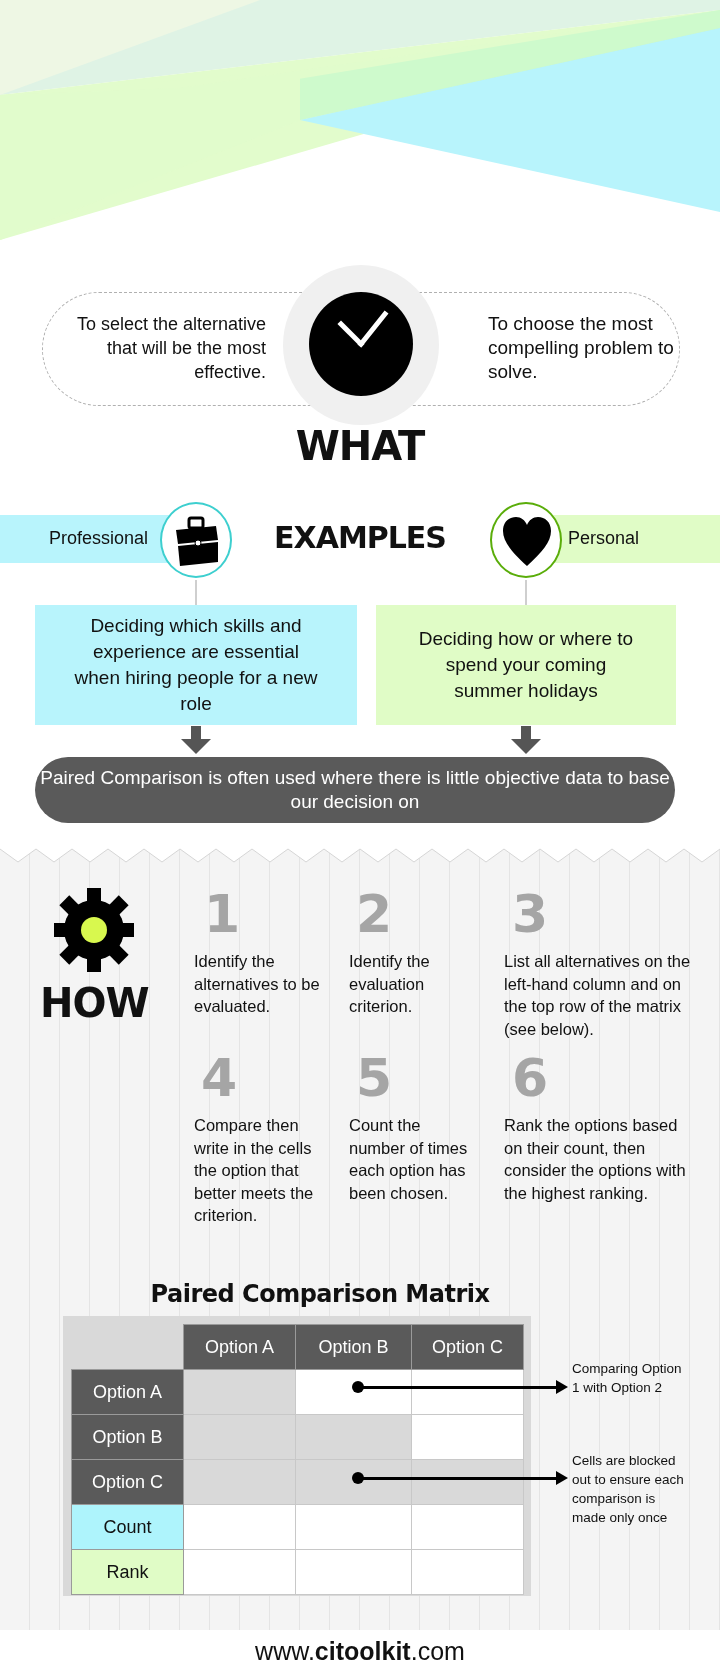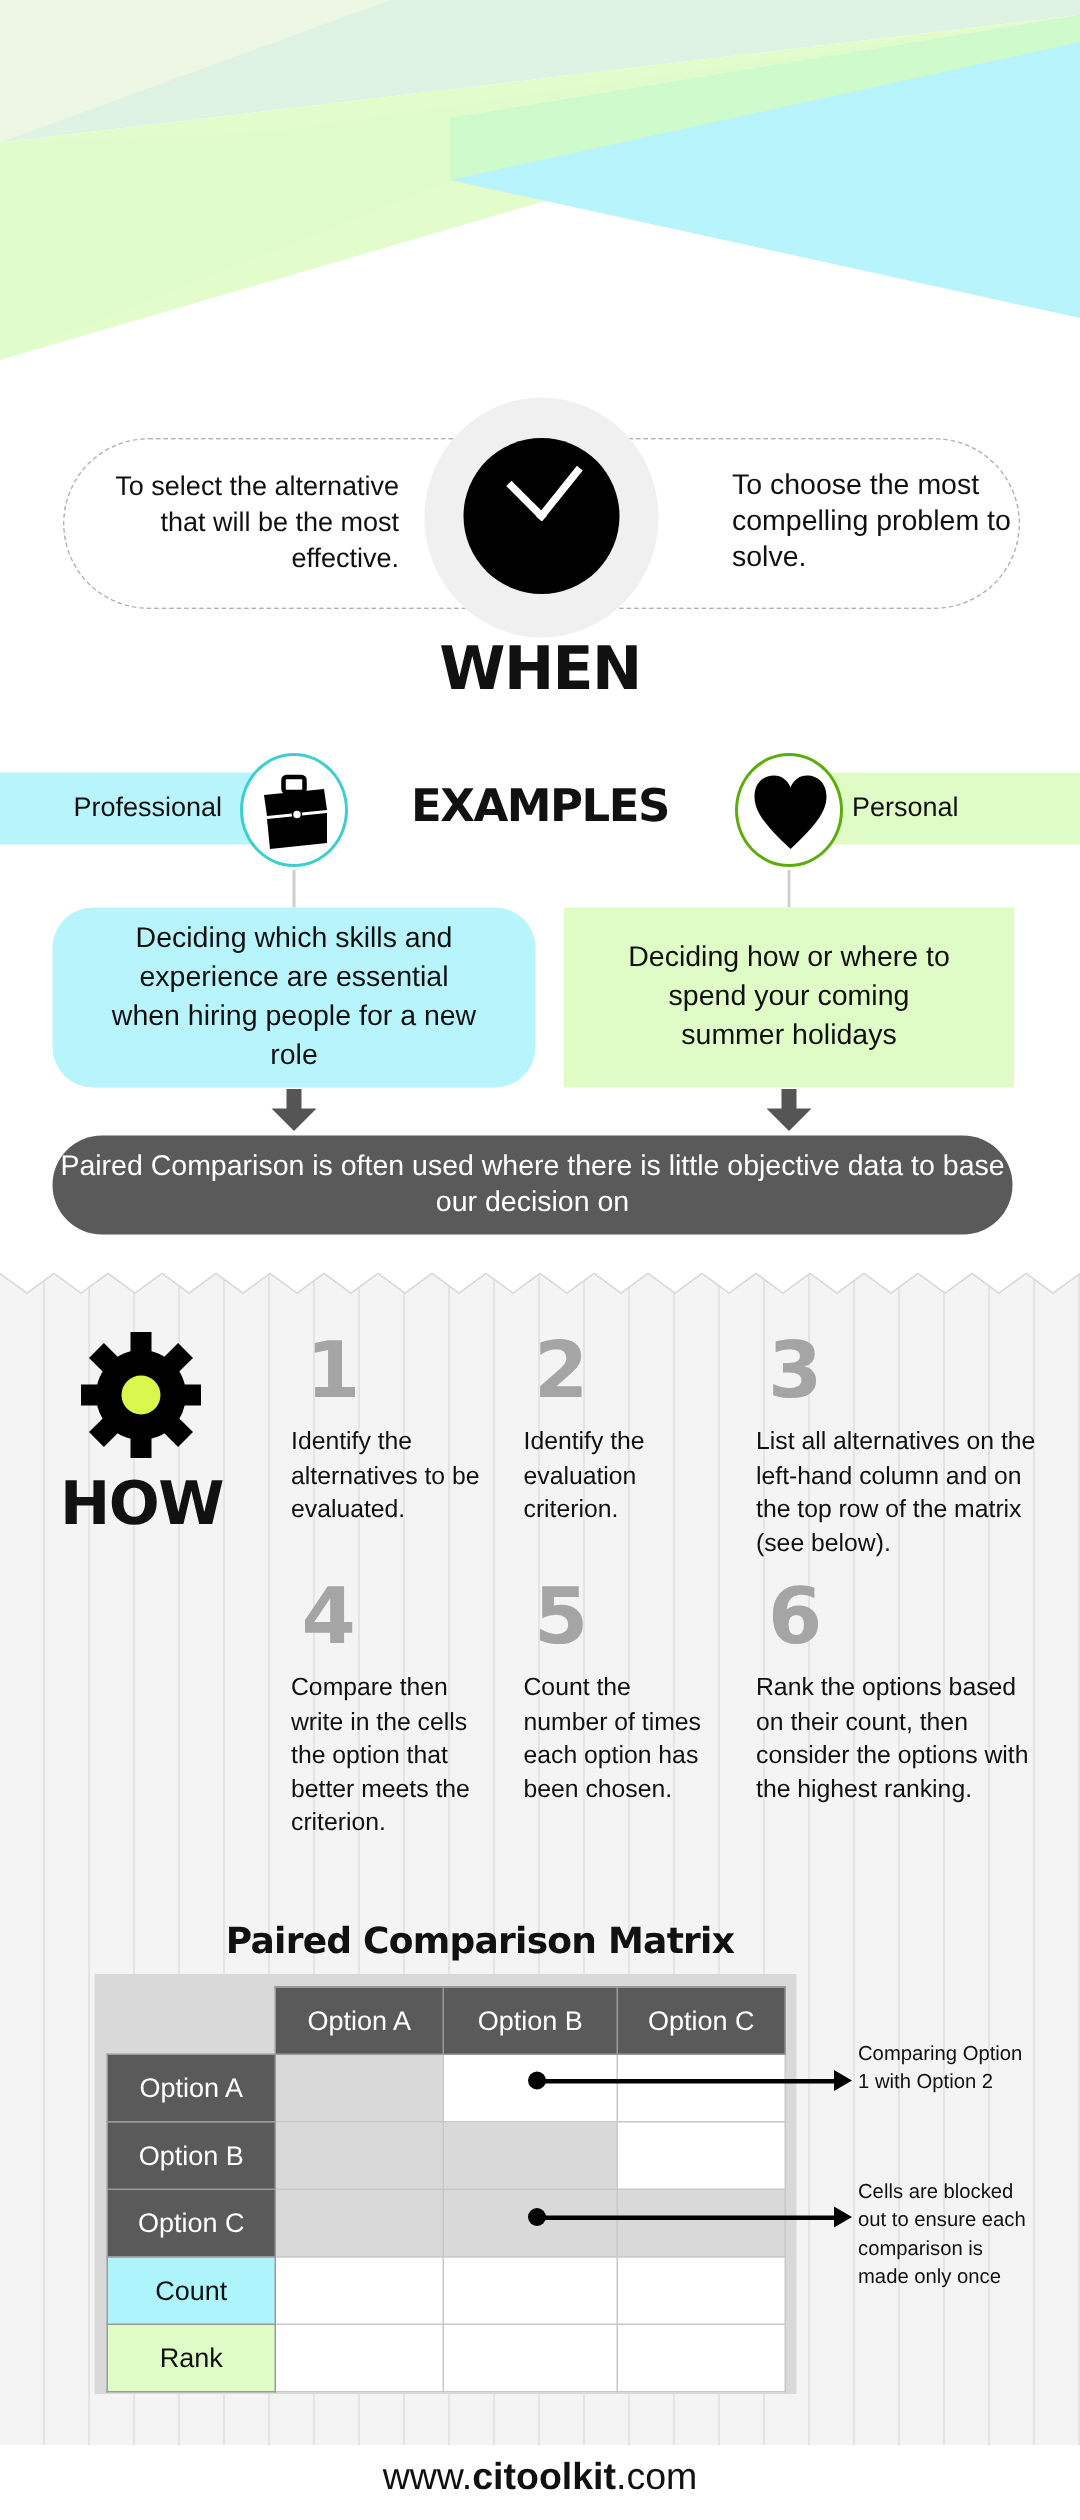--- a/index.html
+++ b/index.html
@@ -36,21 +36,21 @@
   .band-label { position: absolute; top: 528px; font-size: 18px; text-align: center; }
   .icon-circle { position: absolute; width: 72px; height: 76px; border-radius: 50%; background: #fff; }
   .icon-circle.pro { left: 160px; top: 502px; border: 2px solid #3dcfcf; }
   .icon-circle.per { left: 490px; top: 502px; border: 2px solid #5aad0a; }
   .icon-circle svg { position: absolute; left: 10px; top: 12px; }
   .examples-title { position: absolute; left: 0; top: 520px; width: 720px; text-align: center;
     font-family: "DejaVu Sans", sans-serif; font-weight: bold; font-size: 30px; letter-spacing: -1px; }
   .connector { position: absolute; width: 2px; background: #cfcfcf; }
   .ex-box { position: absolute; top: 605px; height: 120px; display: flex; align-items: center; justify-content: center;
     text-align: center; font-size: 19px; line-height: 26px; padding: 0 36px; }
-  .ex-box.pro { left: 35px; width: 322px; background: #b8f4fc; border-radius: 27px; }
+  .ex-box.pro { left: 35px; width: 322px; background: #b8f4fc; }
   .ex-box.per { left: 376px; width: 300px; background: #e0fcc6; }
   .arrow-down { position: absolute; top: 726px; width: 30px; height: 28px; }
   .summary-pill { position: absolute; left: 35px; top: 757px; width: 640px; height: 66px; border-radius: 33px;
     background: #5a5a5a; color: #fff; text-align: center; font-size: 19px; line-height: 24px; padding-top: 9px; }
 
   
   .how-section { position: absolute; left: 0; top: 848px; width: 720px; height: 782px; background: #f4f4f4;
     background-image: repeating-linear-gradient(90deg, transparent 0, transparent 29px, #e4e4e4 29px, #e4e4e4 30px); }
   .zigzag { position: absolute; left: 0; top: 848px; }
   .gear { position: absolute; left: 54px; top: 888px; }
@@ -100,21 +100,21 @@
 <div class="when-pill"></div>
 <div class="when-left">To select the alternative that will be the most effective.</div>
 <div class="when-right">To choose the most compelling problem to solve.</div>
 <div class="clock-halo"></div>
 <div class="clock">
   <svg width="104" height="104" viewBox="0 0 104 104">
     <line x1="52" y1="52" x2="32" y2="32" stroke="#fff" stroke-width="5" stroke-linecap="square"></line>
     <line x1="52" y1="52" x2="76" y2="22" stroke="#fff" stroke-width="5" stroke-linecap="square"></line>
   </svg>
 </div>
-<div class="when-title">WHEN</div>
+<div class="when-title">WHAT</div>
 
 <div class="band-left"></div>
 <div class="band-right"></div>
 <div class="band-label" style="left:49px;">Professional</div>
 <div class="band-label" style="left:568px;">Personal</div>
 <div class="icon-circle pro">
   <svg width="50" height="52" viewBox="0 0 50 52">
     <rect x="17" y="2" width="14" height="10" rx="2" fill="none" stroke="#000" stroke-width="3"></rect>
     <path d="M4 14 L44 10 L46 24 L6 28 Z" fill="#000"></path>
     <path d="M6 30 L46 26 L46 46 L8 50 Z" fill="#000"></path>

